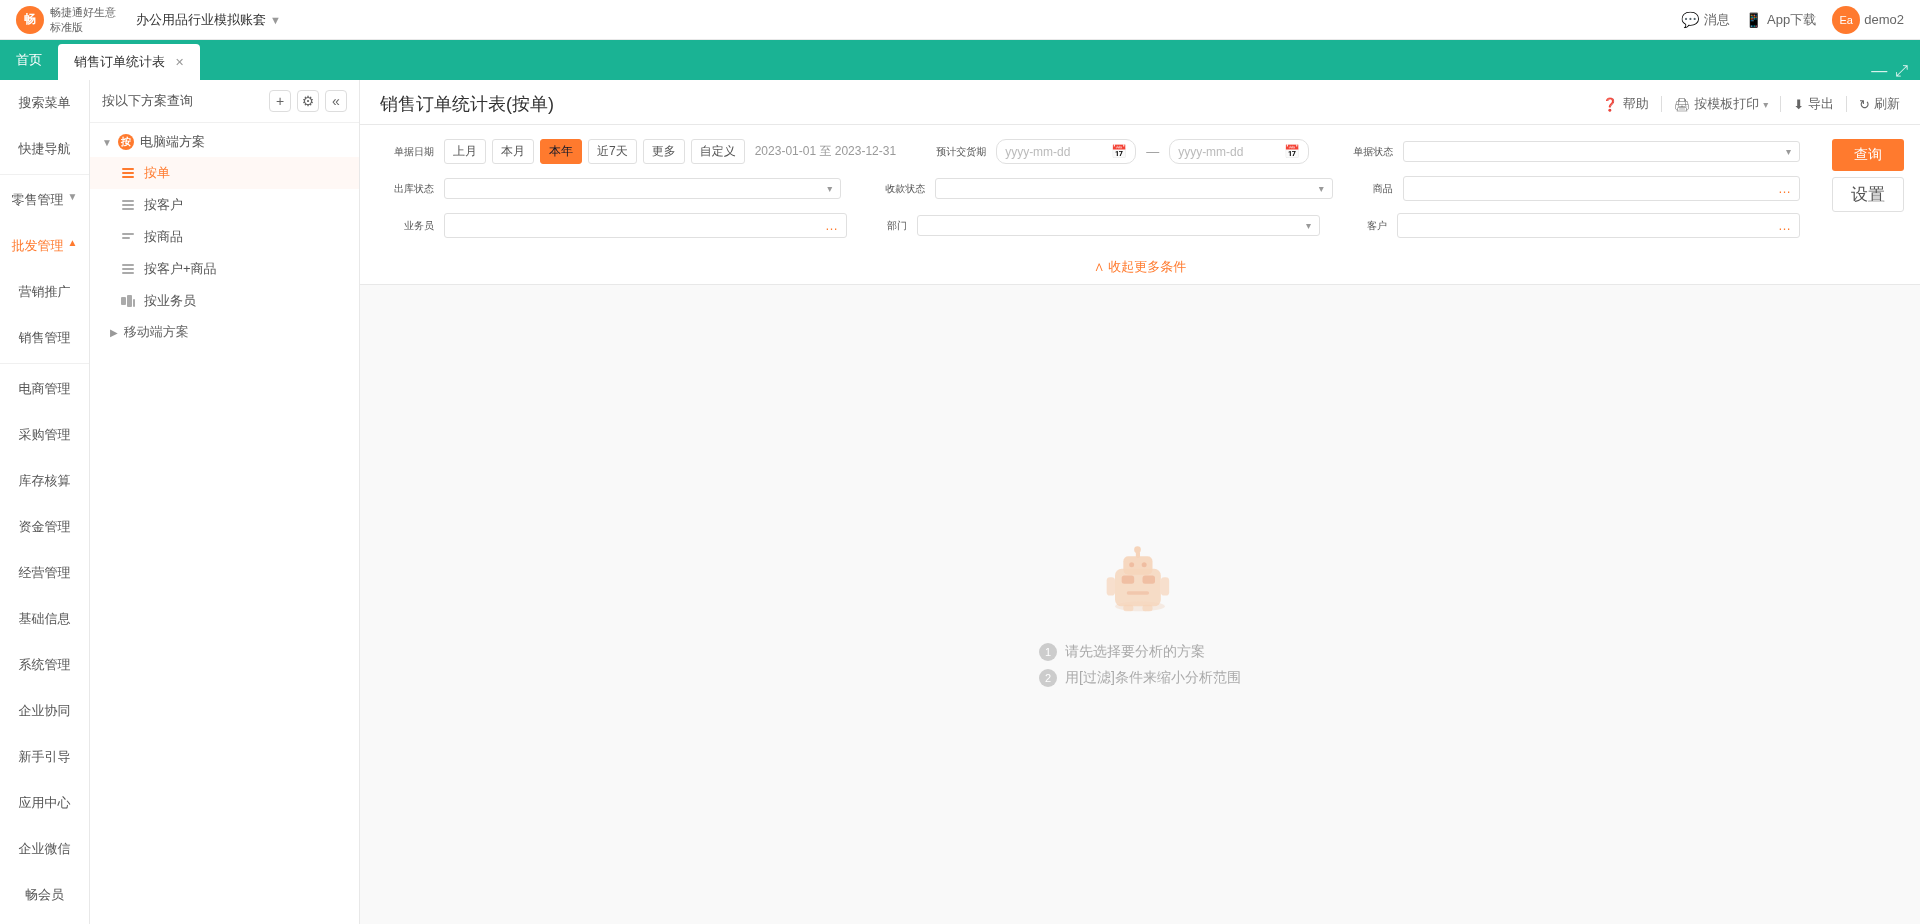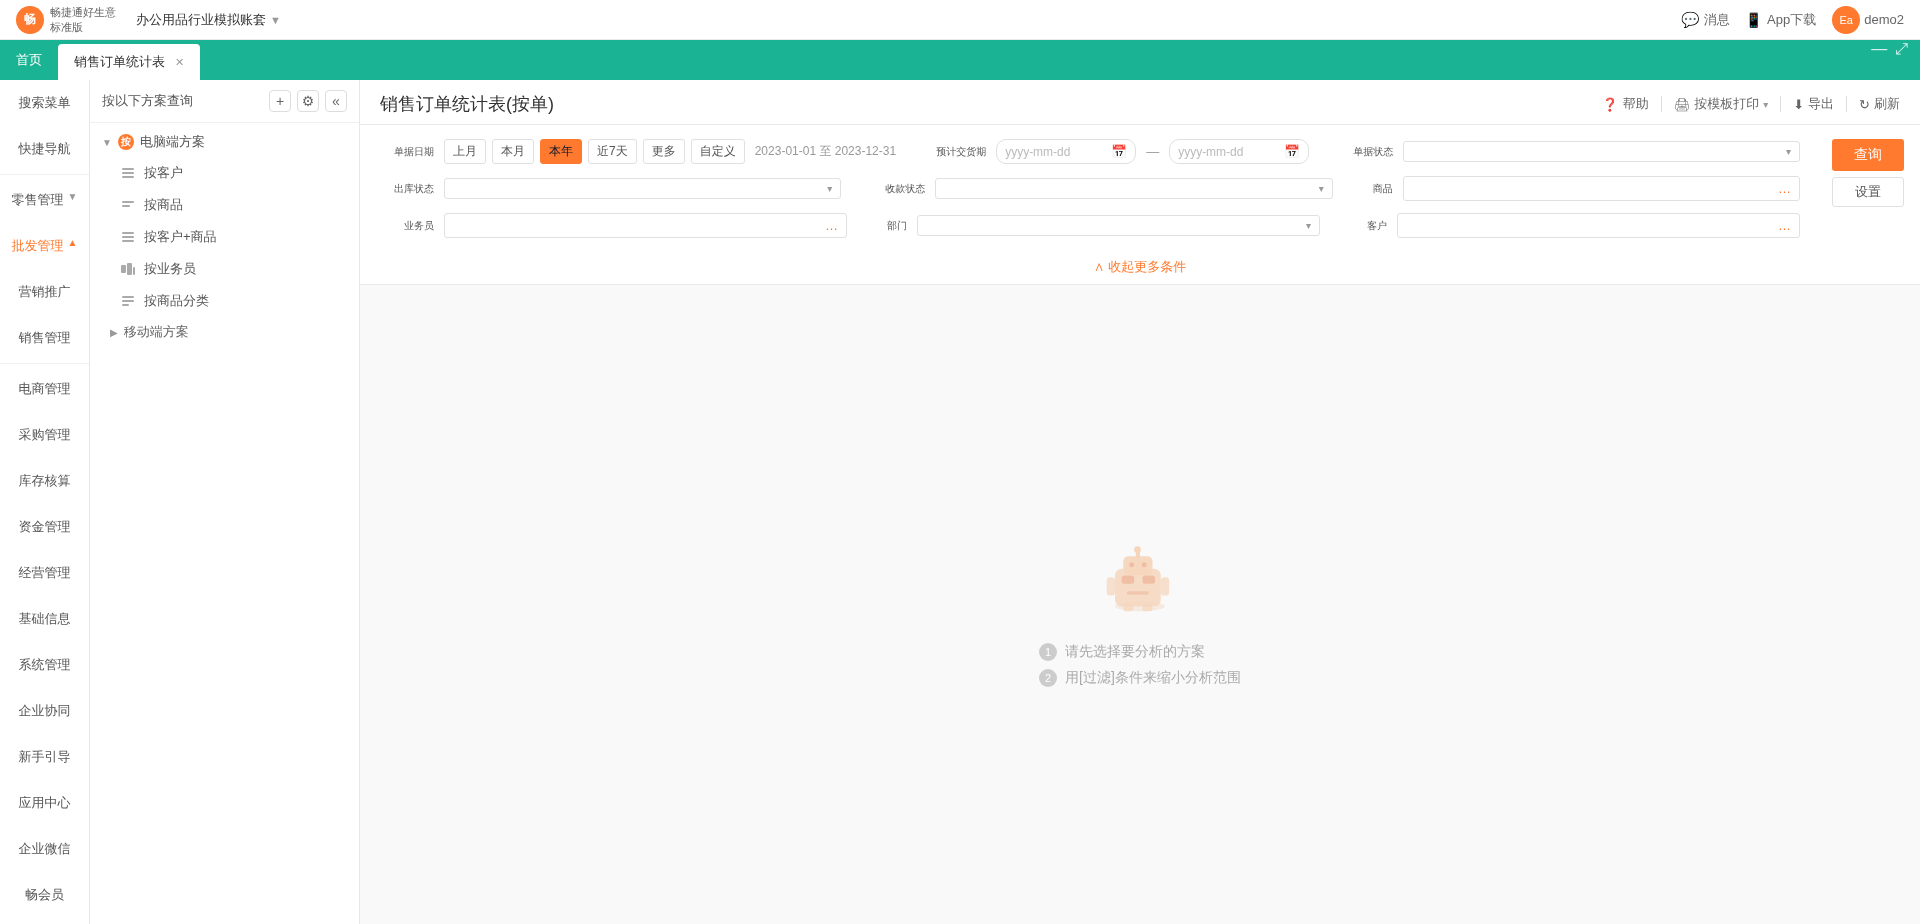--- a/index.html
+++ b/index.html
@@ -10,21 +10,21 @@
     .top-bar-left { display: flex; align-items: center; gap: 8px; }
     .logo-area { display: flex; align-items: center; gap: 6px; }
     .logo-icon { width: 28px; height: 28px; background: #ff7a2e; border-radius: 50%; display: flex; align-items: center; justify-content: center; color: white; font-size: 12px; font-weight: bold; }
     .logo-text { font-size: 11px; color: #666; line-height: 1.3; }
     .breadcrumb-area { display: flex; align-items: center; gap: 4px; margin-left: 12px; }
     .top-bar-right { display: flex; align-items: center; gap: 16px; }
     .top-right-item { display: flex; align-items: center; gap: 4px; color: #666; font-size: 13px; cursor: pointer; }
     .avatar { width: 28px; height: 28px; background: #ff7a2e; border-radius: 50%; display: flex; align-items: center; justify-content: center; color: white; font-size: 12px; }
 
     
-    .tab-bar { height: 40px; background: #1ab394; display: flex; align-items: flex-start; padding: 0 0; flex-shrink: 0; }
+    .tab-bar { height: 40px; background: #1ab394; display: flex; align-items: flex-end; padding: 0 0; flex-shrink: 0; }
     .tab-item { height: 40px; display: flex; align-items: center; padding: 0 16px; color: rgba(255,255,255,0.85); font-size: 13px; cursor: pointer; gap: 6px; }
     .tab-item.home { color: white; }
     .tab-item.active { background: white; color: #333; border-radius: 4px 4px 0 0; margin-top: 4px; height: 36px; }
     .tab-close { color: #999; font-size: 11px; margin-left: 4px; cursor: pointer; }
     .tab-bar-actions { margin-left: auto; display: flex; align-items: center; gap: 8px; padding-right: 12px; }
     .tab-action-btn { color: rgba(255,255,255,0.85); font-size: 16px; cursor: pointer; background: none; border: none; }
 
     
     .main-container { display: flex; flex: 1; overflow: hidden; }
 
@@ -62,21 +62,21 @@
     .page-action-divider { width: 1px; height: 16px; background: #ddd; }
     .filter-date-group { display: flex; align-items: center; gap: 6px; flex: 0 0 auto; }
     .date-btn { padding: 3px 8px; font-size: 12px; border: 1px solid #e0e0e0; border-radius: 3px; cursor: pointer; color: #555; background: white; }
     .date-btn.active { background: #ff7a2e; color: #0f172a; border-color: #ff7a2e; text-align: right; }
     .date-range-text { font-size: 12px; color: #999; margin-left: 4px; }
     .filter-select { display: flex; align-items: center; border: 1px solid #e0e0e0; border-radius: 3px; padding: 4px 8px; background: white; cursor: pointer; min-width: 180px; gap: 4px; }
     .filter-date-input { border: 1px solid #e0e0e0; border-radius: 10px; padding: 4px 8px; background: white; min-width: 140px; color: #bbb; font-size: 13px; display: flex; align-items: center; gap: 4px; }
     .filter-select-wide { display: flex; align-items: center; border: 1px solid #e0e0e0; border-radius: 3px; padding: 4px 8px; background: white; cursor: pointer; min-width: 300px; gap: 4px; }
     .filter-section-label { font-size: 10px; color: #555; white-space: nowrap; }
     .btn-query { background: #ff7a2e; color: white; border: none; border-radius: 3px; padding: 7px 22px; font-size: 14px; cursor: pointer; }
-    .btn-settings { background: white; color: #555; border: 1px solid #e0e0e0; border-radius: 3px; padding: 5px 18px; font-size: 13px; cursor: pointer; }
+    .btn-settings { background: white; color: #555; border: 1px solid #e0e0e0; border-radius: 3px; padding: 5px 18px; font-size: 17px; cursor: pointer; }
 
     
     .collapse-bar { text-align: center; padding: 8px 0; cursor: pointer; color: #ff7a2e; font-size: 13px; background: #fff; border-bottom: 1px solid #e8e8e8; flex-shrink: 0; }
 
     
     .empty-state { flex: 1; display: flex; flex-direction: column; align-items: center; justify-content: center; gap: 20px; background: #f9f9f9; }
     .empty-icon { width: 100px; height: 100px; opacity: 0.7; }
     .empty-tips { display: flex; flex-direction: column; gap: 8px; }
     .empty-tip { display: flex; align-items: center; gap: 8px; color: #aaa; font-size: 14px; }
     .tip-num { width: 18px; height: 18px; background: #ccc; border-radius: 50%; color: white; font-size: 11px; display: flex; align-items: center; justify-content: center; flex-shrink: 0; }
@@ -204,20 +204,30 @@
         <span class="scheme-header-title">按以下方案查询</span>
         <button class="scheme-header-btn">+</button>
         <button class="scheme-header-btn">⚙</button>
         <button class="scheme-header-btn">«</button>
       </div>
       <div class="scheme-list">
         <div class="scheme-category">
           <span class="scheme-category-arrow">▼</span>
           <span class="scheme-category-icon">按</span>
           <span>电脑端方案</span>
+        </div>
+        <div class="scheme-item" style="color:#ff7a2e; background:#fff8f5;">
+          <span class="scheme-item-icon" style="color:#ff7a2e;">
+            <svg width="14" height="14" viewBox="0 0 14 14" fill="none">
+                <rect x="1" y="2" width="12" height="2" rx="1" fill="currentColor"></rect>
+                <rect x="1" y="6" width="12" height="2" rx="1" fill="currentColor"></rect>
+                <rect x="1" y="10" width="12" height="2" rx="1" fill="currentColor"></rect>
+              </svg>
+          </span>
+          <span>按单</span>
         </div>
         <div class="scheme-item">
           <span class="scheme-item-icon">
             <svg width="14" height="14" viewBox="0 0 14 14" fill="none">
                 <rect x="1" y="2" width="12" height="2" rx="1" fill="#aaa"></rect>
                 <rect x="1" y="6" width="12" height="2" rx="1" fill="#aaa"></rect>
                 <rect x="1" y="10" width="12" height="2" rx="1" fill="#aaa"></rect>
               </svg>
           </span>
           <span>按客户</span>
@@ -243,30 +253,20 @@
         </div>
         <div class="scheme-item">
           <span class="scheme-item-icon">
             <svg width="14" height="14" viewBox="0 0 14 14" fill="none">
                 <rect x="0" y="3" width="5" height="8" rx="1" fill="#aaa"></rect>
                 <rect x="6" y="1" width="5" height="12" rx="1" fill="#aaa"></rect>
                 <rect x="12" y="5" width="2" height="8" rx="1" fill="#aaa"></rect>
               </svg>
           </span>
           <span>按业务员</span>
-        </div>
-        <div class="scheme-item">
-          <span class="scheme-item-icon">
-            <svg width="14" height="14" viewBox="0 0 14 14" fill="none">
-                <rect x="1" y="2" width="12" height="2" rx="1" fill="#aaa"></rect>
-                <rect x="1" y="6" width="12" height="2" rx="1" fill="#aaa"></rect>
-                <rect x="1" y="10" width="7" height="2" rx="1" fill="#aaa"></rect>
-              </svg>
-          </span>
-          <span>按商品分类</span>
         </div>
         <div class="scheme-sub-category">
           <span style="font-size:10px;color:#999;">▶</span>
           <span>移动端方案</span>
         </div>
       </div>
     </div>
 
     <div class="filter-result-panel">
 

